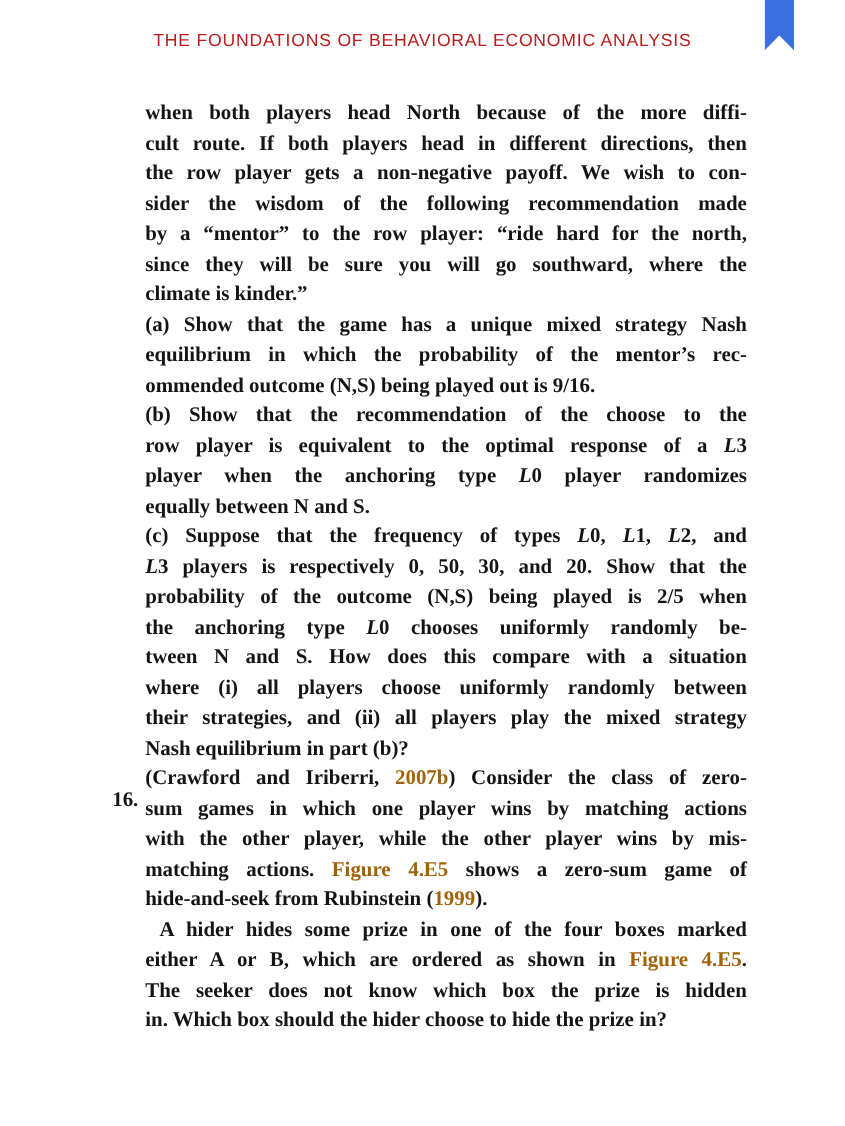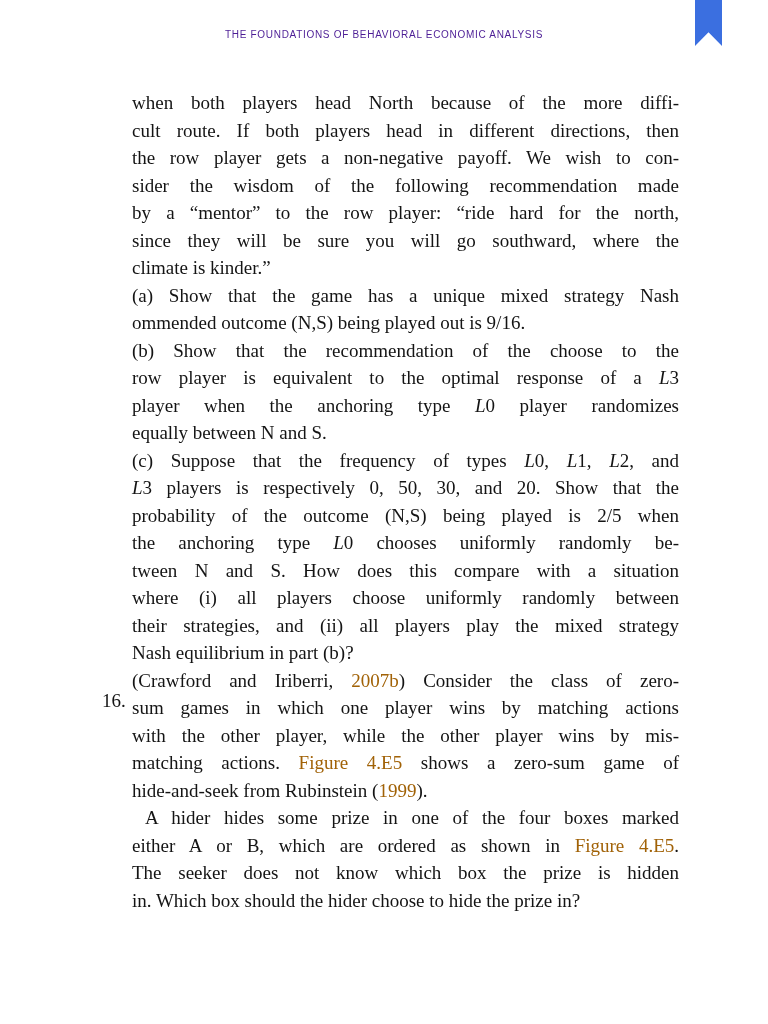--- a/index.html
+++ b/index.html
@@ -15,41 +15,42 @@
     background: #ffffff;
     overflow: hidden;
   }
   .running-header {
     position: absolute;
     top: 29px;
     left: 0;
     width: 100%;
     text-align: center;
     font-family: "Liberation Sans", sans-serif;
-    font-size: 10px;
+    font-size: 16px;
     letter-spacing: 0.7px;
-    color: #4c1d95;
+    color: #b91c1c;
   }
   .bookmark {
     position: absolute;
     top: 0;
     left: 695px;
     width: 27px;
     height: 46px;
     background: #3b6fe0;
     clip-path: polygon(0 0, 100% 0, 100% 100%, 50% 70%, 0 100%);
   }
   .text-block {
     position: absolute;
     left: 132px;
     top: 89px;
     width: 547px;
     font-size: 19px;
     line-height: 27.5px;
     color: #141414;
+    font-weight: bold;
   }
   .line {
     position: relative;
     text-align: justify;
   }
   .line.j { text-align-last: justify; }
   .line.fi { text-indent: 13px; }
   .line .it { font-style: italic; }
   .line .link { color: #a16207; cursor: pointer; }
   .marker {
@@ -84,20 +85,21 @@
 
   <div class="text-block">
       <div class="line j"><span>when both players head North because of the more diffi-</span></div>
       <div class="line j"><span>cult route. If both players head in different directions, then</span></div>
       <div class="line j"><span>the row player gets a non-negative payoff. We wish to con-</span></div>
       <div class="line j"><span>sider the wisdom of the following recommendation made</span></div>
       <div class="line j"><span>by a “mentor” to the row player: “ride hard for the north,</span></div>
       <div class="line j"><span>since they will be sure you will go southward, where the</span></div>
       <div class="line"><span>climate is kinder.”</span></div>
       <div class="line j"><span>(a) Show that the game has a unique mixed strategy Nash</span></div>
+      <div class="line j"><span>equilibrium in which the probability of the mentor’s rec-</span></div>
       <div class="line"><span>ommended outcome (N,S) being played out is 9/16.</span></div>
       <div class="line j"><span>(b) Show that the recommendation of the choose to the</span></div>
       <div class="line j"><span>row player is equivalent to the optimal response of a </span><span class="it">L</span><span>3</span></div>
       <div class="line j"><span>player when the anchoring type </span><span class="it">L</span><span>0 player randomizes</span></div>
       <div class="line"><span>equally between N and S.</span></div>
       <div class="line j"><span>(c) Suppose that the frequency of types </span><span class="it">L</span><span>0, </span><span class="it">L</span><span>1, </span><span class="it">L</span><span>2, and</span></div>
       <div class="line j"><span class="it">L</span><span>3 players is respectively 0, 50, 30, and 20. Show that the</span></div>
       <div class="line j"><span>probability of the outcome (N,S) being played is 2/5 when</span></div>
       <div class="line j"><span>the anchoring type </span><span class="it">L</span><span>0 chooses uniformly randomly be-</span></div>
       <div class="line j"><span>tween N and S. How does this compare with a situation</span></div>

